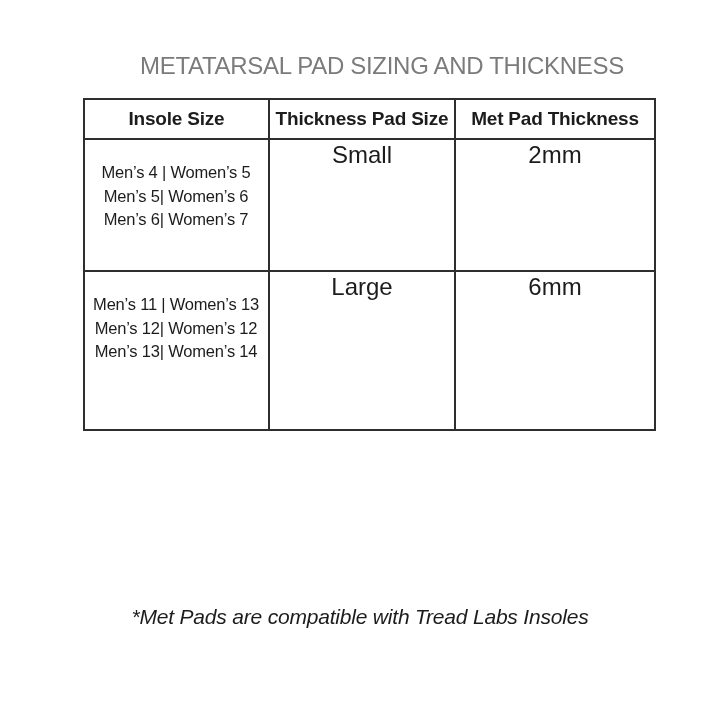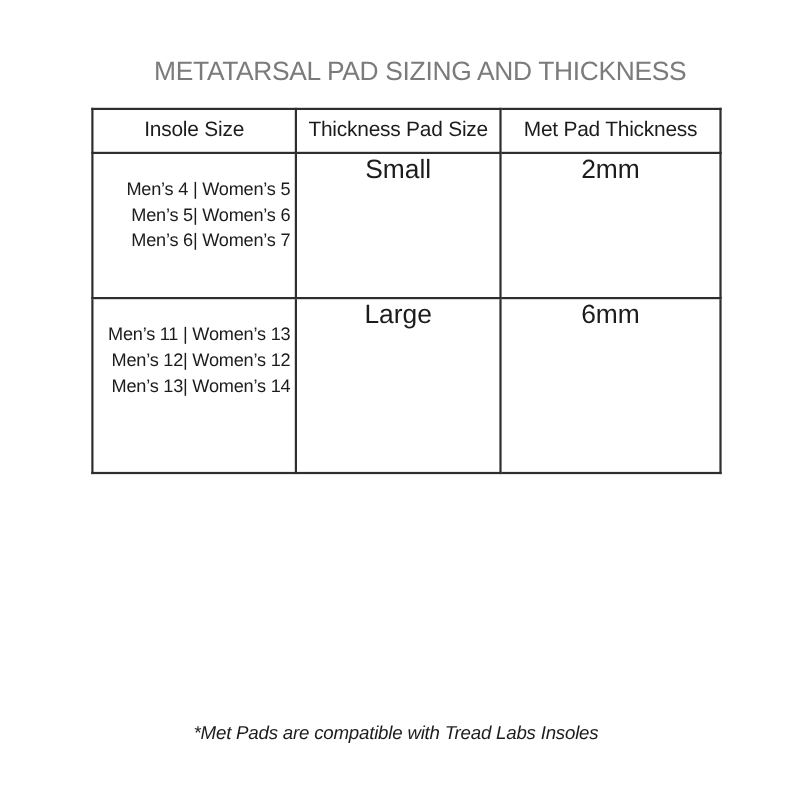--- a/index.html
+++ b/index.html
@@ -42,50 +42,50 @@
     background: #ffffff;
   }
   col.c1 { width: 185px; }
   col.c2 { width: 186px; }
   col.c3 { width: 200px; }
   tr.head-row { height: 40px; }
   tr.row-1 { height: 132px; }
   tr.row-2 { height: 153px; }
   tr.row-3 { height: 159px; }
   th {
-    font-weight: normal;
+    font-weight: bold;
     font-size: 19px;
     letter-spacing: -0.2px;
     text-align: center;
     vertical-align: middle;
     white-space: nowrap;
   }
   td.insole-cell {
     vertical-align: top;
-    text-align: right;
+    text-align: center;
     padding: 21px 4px 0 3px;
     font-size: 16.5px;
     line-height: 23.7px;
     letter-spacing: -0.2px;
     white-space: nowrap;
   }
   td.pad-cell, td.thick-cell {
     vertical-align: top;
     text-align: center;
     font-size: 24px;
     line-height: 30px;
   }
   .footnote {
     position: absolute;
-    top: 657px;
+    top: 605px;
     left: 0;
     width: 720px;
     text-align: center;
     font-style: italic;
-    font-size: 17px;
+    font-size: 21px;
     letter-spacing: -0.2px;
     color: #1c1c1c;
     white-space: nowrap;
   }
 </style>
 </head>
 <body>
 
 <div class="page">
 

